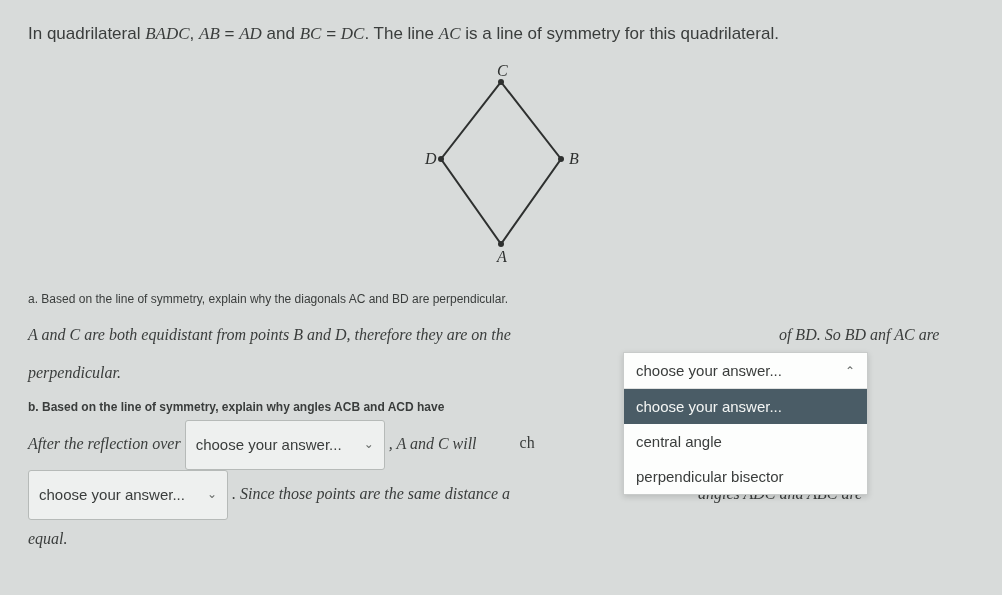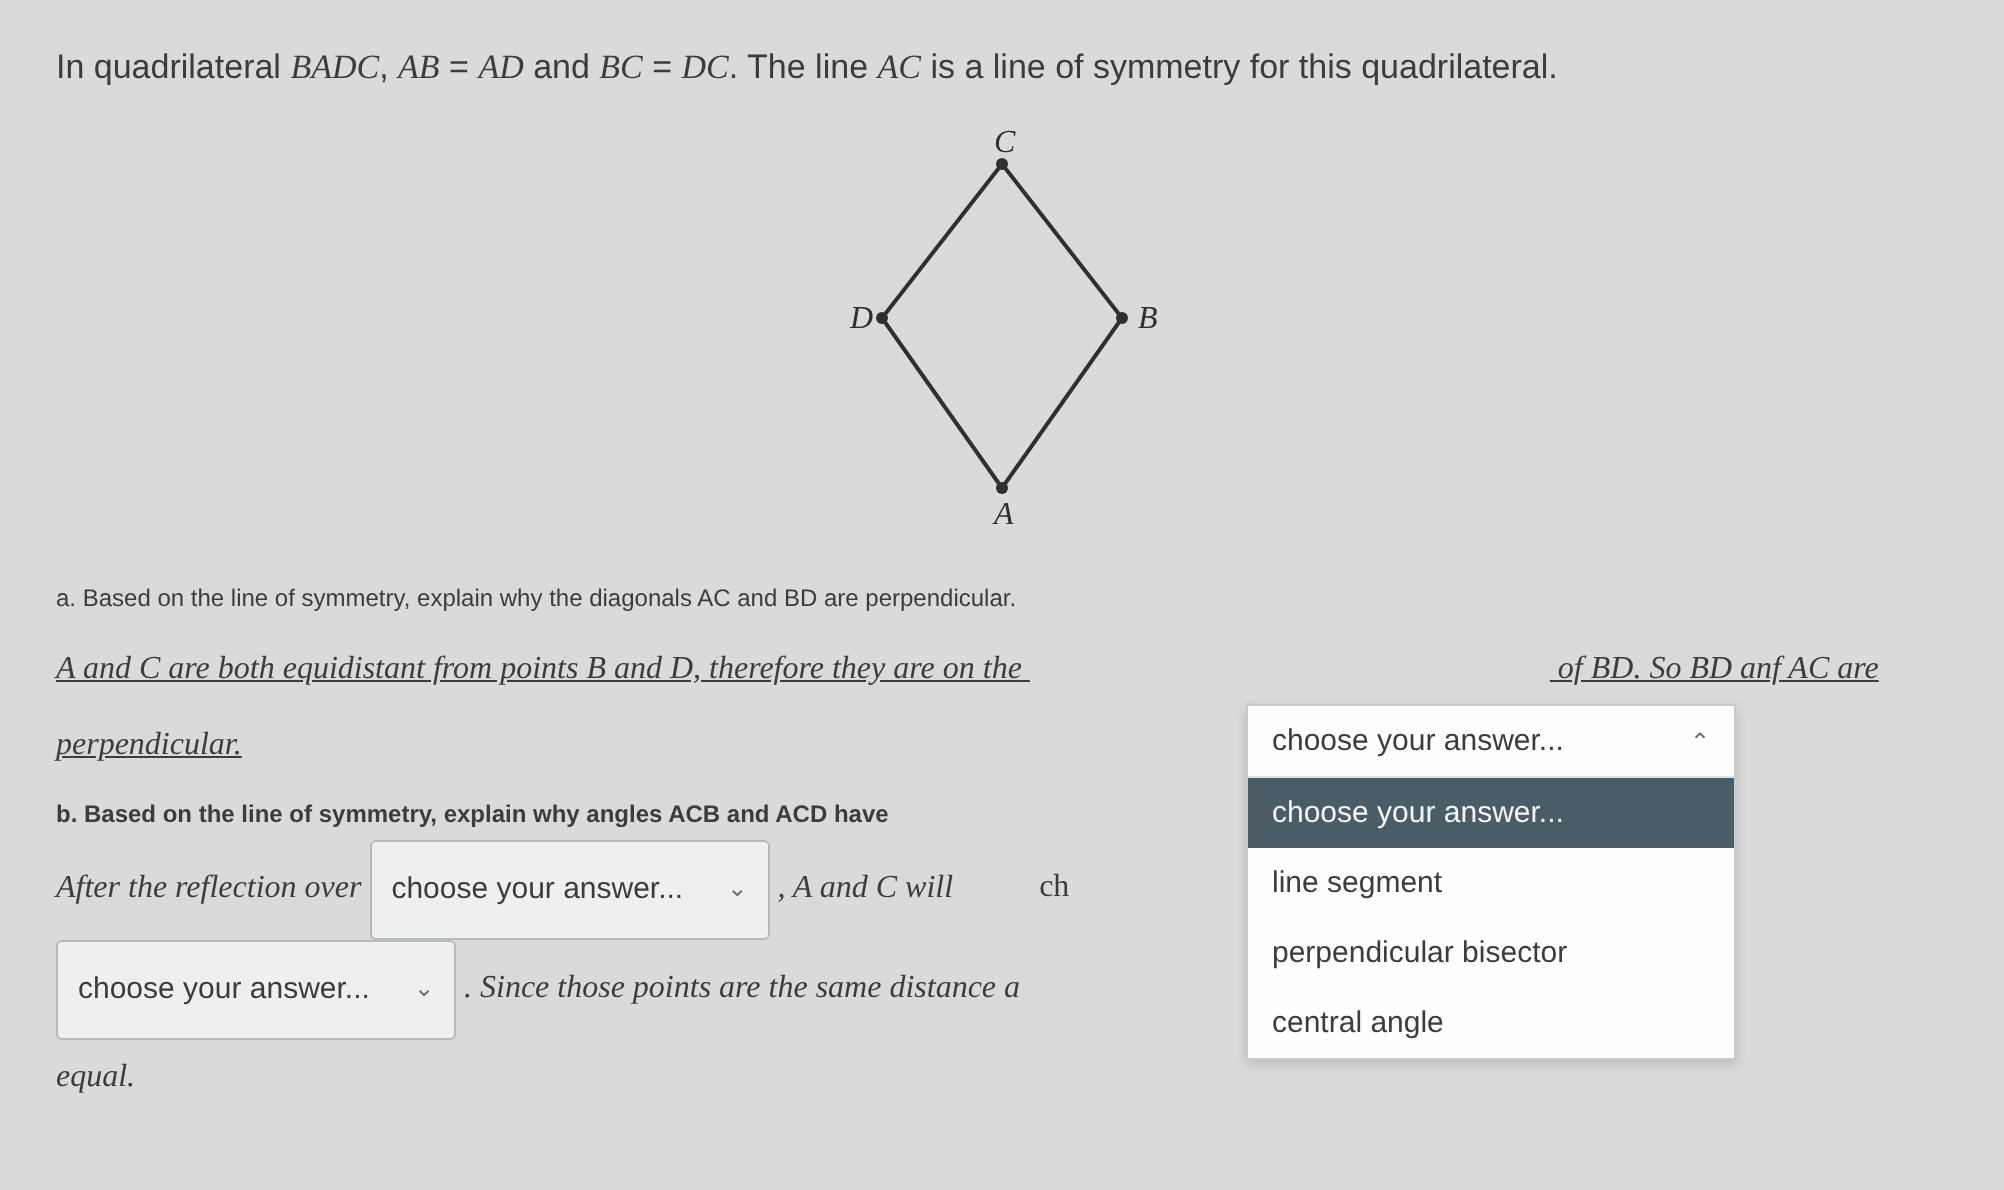--- a/index.html
+++ b/index.html
@@ -28,21 +28,20 @@
     .vertex-label { font-size: 16px; font-style: italic; font-family: Georgia, serif; fill: #2e302f; }
     .part { font-size: 12px; line-height: 1.75; }
     .answer-line {
       font-style: italic;
       font-family: Georgia, 'Times New Roman', serif;
       font-size: 16px;
       line-height: 2.4;
     }
     .flow {
       display: block;
-      text-decoration: underline;
     }
     .select-box {
       display: inline-flex;
       align-items: center;
       justify-content: space-between;
       background: #eef0ef;
       border: 1px solid #b6bab8;
       border-radius: 3px;
       padding: 6px 10px;
       font-style: normal;
@@ -151,16 +150,15 @@
 <div class="answer-line">
   <span>equal.</span>
 </div>
 
 <div class="dropdown" style="left:623px; top:352px;">
   <div class="dd-trigger">
     <span>choose your answer...</span>
     <span class="chev">⌃</span>
   </div>
   <div class="dd-item highlight">choose your answer...</div>
-  <div class="dd-item">line segment</div>
+  <div class="dd-item">central angle</div>
   <div class="dd-item">perpendicular bisector</div>
-  <div class="dd-item">central angle</div>
 </div>
 
 </body></html>

